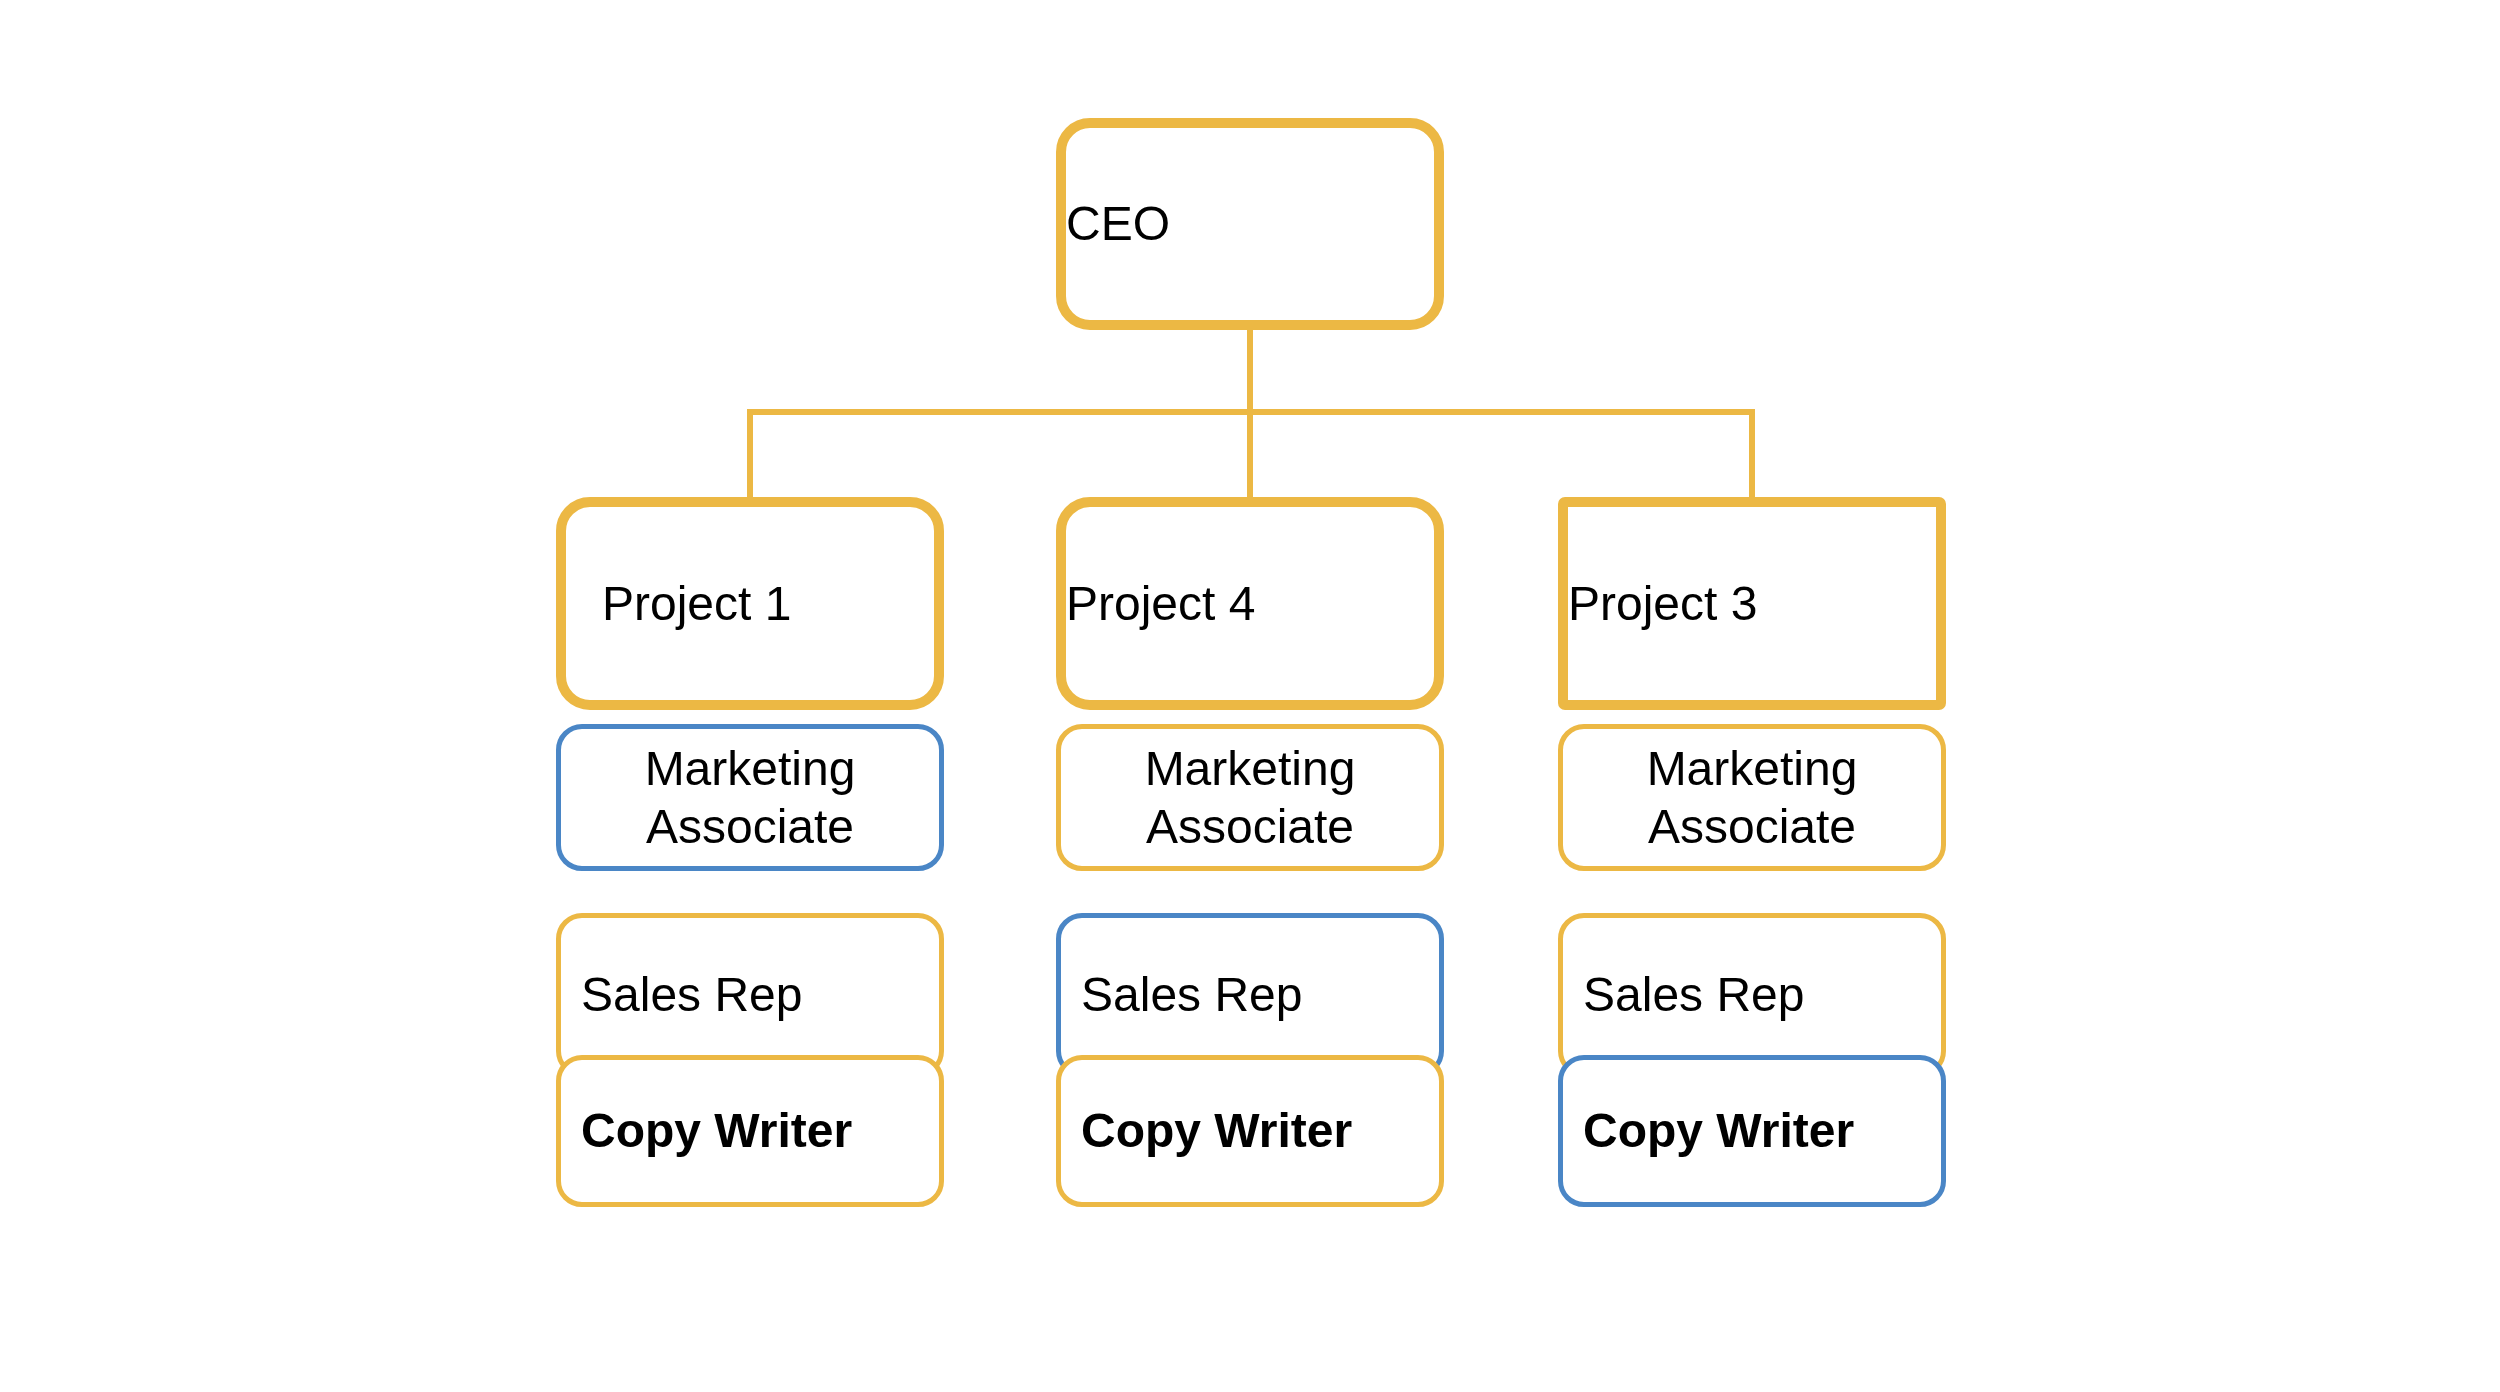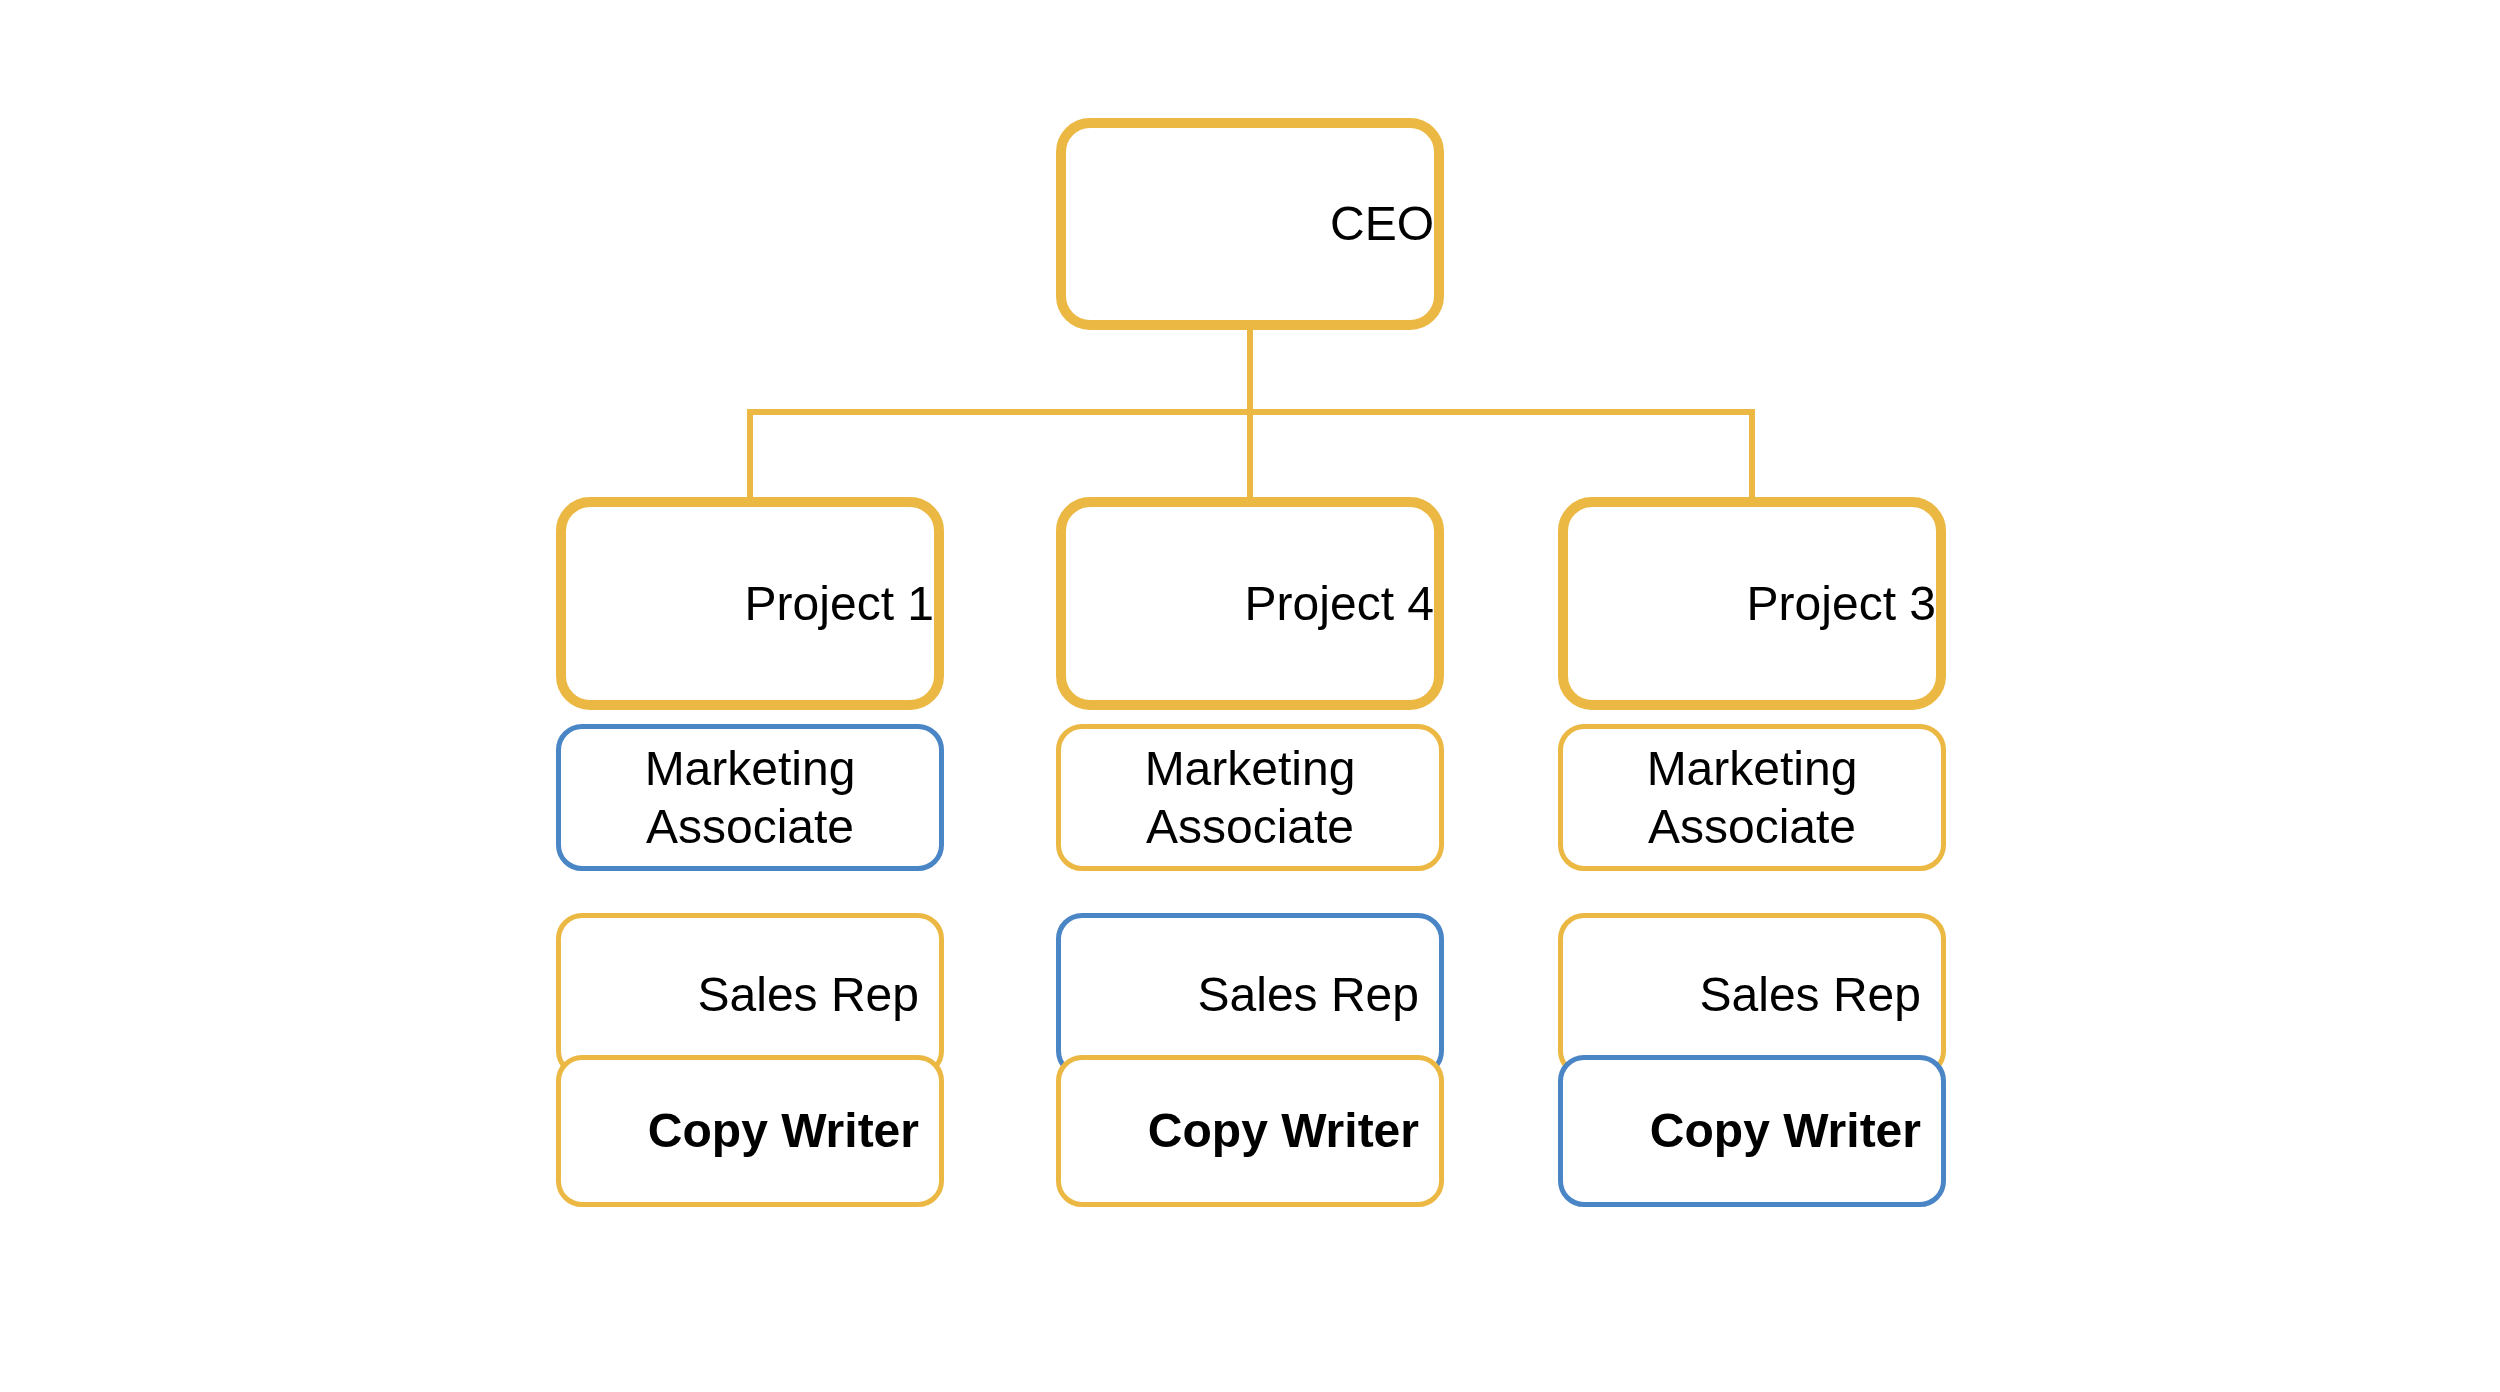--- a/index.html
+++ b/index.html
@@ -15,21 +15,21 @@
     font-family: "Liberation Sans", sans-serif;
     color: #000000;
     overflow: hidden;
   }
   .node {
     position: absolute;
     box-sizing: border-box;
     background: #ffffff;
     display: flex;
     align-items: center;
-    justify-content: flex-end;
+    justify-content: flex-start;
     text-align: center;
     font-size: 48px;
     line-height: 1.2;
     width: 388px;
   }
   .node.big {
     border: 10px solid #ECB844;
     border-radius: 34px;
   }
   .node.small {
@@ -92,21 +92,21 @@
   <div class="node small col2 row-ma" style="border-color: rgb(236, 184, 68);">
     <span>Marketing Associate</span>
   </div>
   <div class="node small col2 row-sr" style="border-color: rgb(74, 134, 198);">
     <span>Sales Rep</span>
   </div>
   <div class="node small col2 row-cw" style="border-color: rgb(236, 184, 68);">
     <span>Copy Writer</span>
   </div>
 
-  <div class="node big col3 row-project" style="border-color: rgb(236, 184, 68);">
+  <div class="node big col3 row-project" style="border-color: rgb(236, 184, 68); border-radius: 7px;">
     <span>Project 3</span>
   </div>
   <div class="node small col3 row-ma" style="border-color: rgb(236, 184, 68);">
     <span>Marketing Associate</span>
   </div>
   <div class="node small col3 row-sr" style="border-color: rgb(236, 184, 68);">
     <span>Sales Rep</span>
   </div>
   <div class="node small col3 row-cw" style="border-color: rgb(74, 134, 198);">
     <span>Copy Writer</span>

